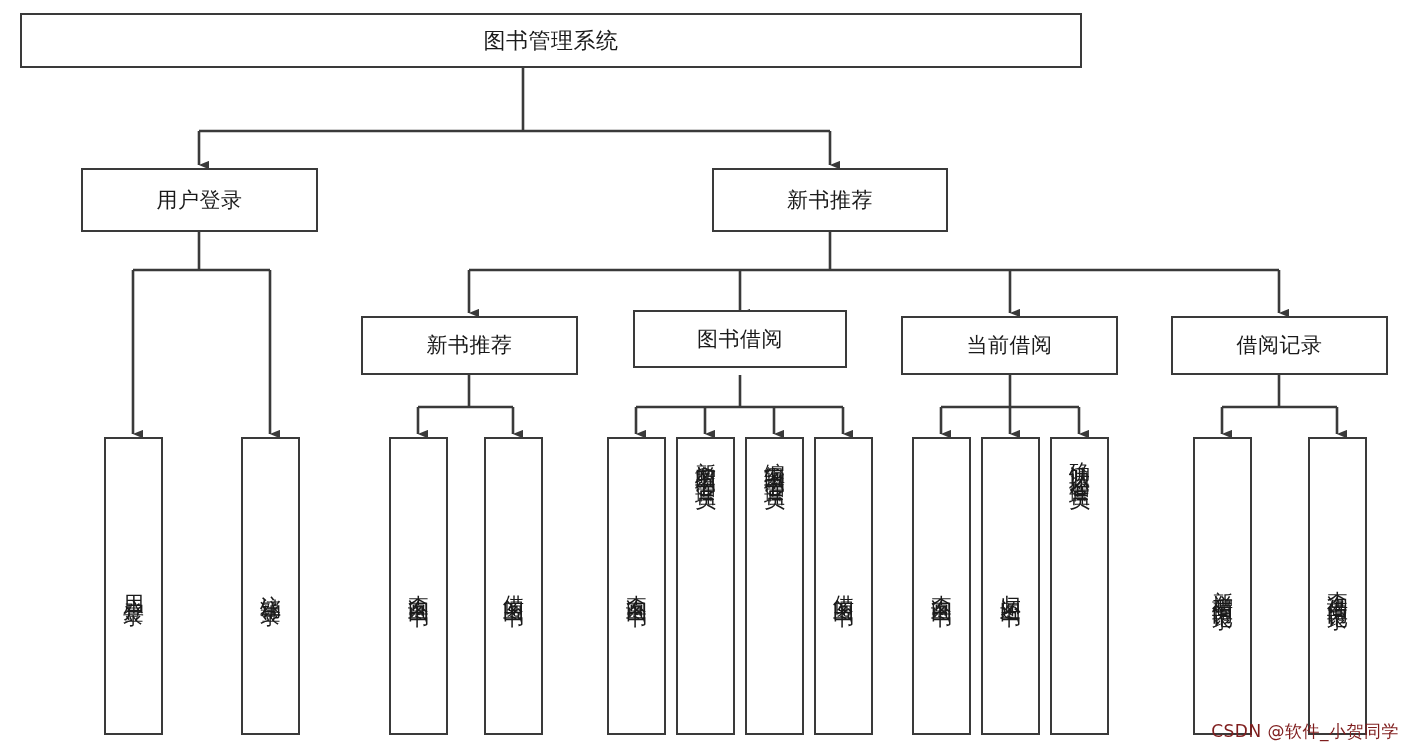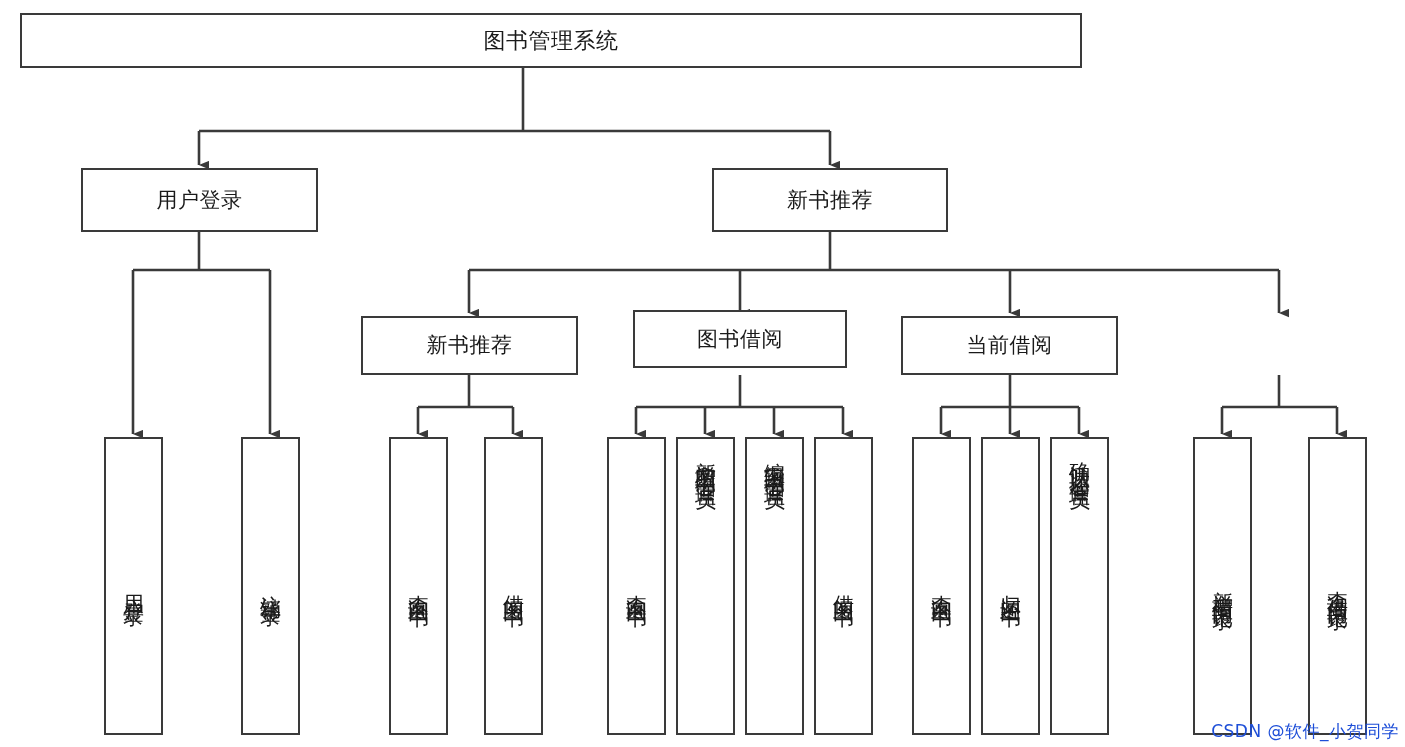--- a/index.html
+++ b/index.html
@@ -61,21 +61,21 @@
     padding-top: 0;
   }
   .node.root .label {
     font-size: 22px;
   }
   #watermark {
     position: absolute;
     right: 6px;
     bottom: 4px;
     font-size: 17px;
-    color: #1d4ed8;
+    color: #7f1d1d;
     z-index: 3;
     white-space: nowrap;
     letter-spacing: 0.5px;
   }
 </style>
 </head>
 <body>
 
 <div id="diagram-root">
 
@@ -142,20 +142,23 @@
 
   <div class="node horizontal" style="left:361px; top:316px; width:217px; height:59px;align-items:center;">
     <span class="label">新书推荐</span>
   </div>
   <div class="node horizontal" style="left:633px; top:310px; width:214px; height:58px;">
     <span class="label">图书借阅</span>
   </div>
   <div class="node horizontal" style="left:901px; top:316px; width:217px; height:59px;">
     <span class="label">当前借阅</span>
   </div>
+  <div class="node horizontal" style="left:1171px; top:316px; width:217px; height:59px;">
+    <span class="label">借阅记录</span>
+  </div>
 
   <div class="node vertical centered" style="left:104px; top:437px; width:59px; height:298px;">
     <span class="label">用户登录</span>
   </div>
   <div class="node vertical centered" style="left:241px; top:437px; width:59px; height:298px;">
     <span class="label">注销登录</span>
   </div>
 
   <div class="node vertical centered" style="left:389px; top:437px; width:59px; height:298px;">
     <span class="label">查询图书</span>

